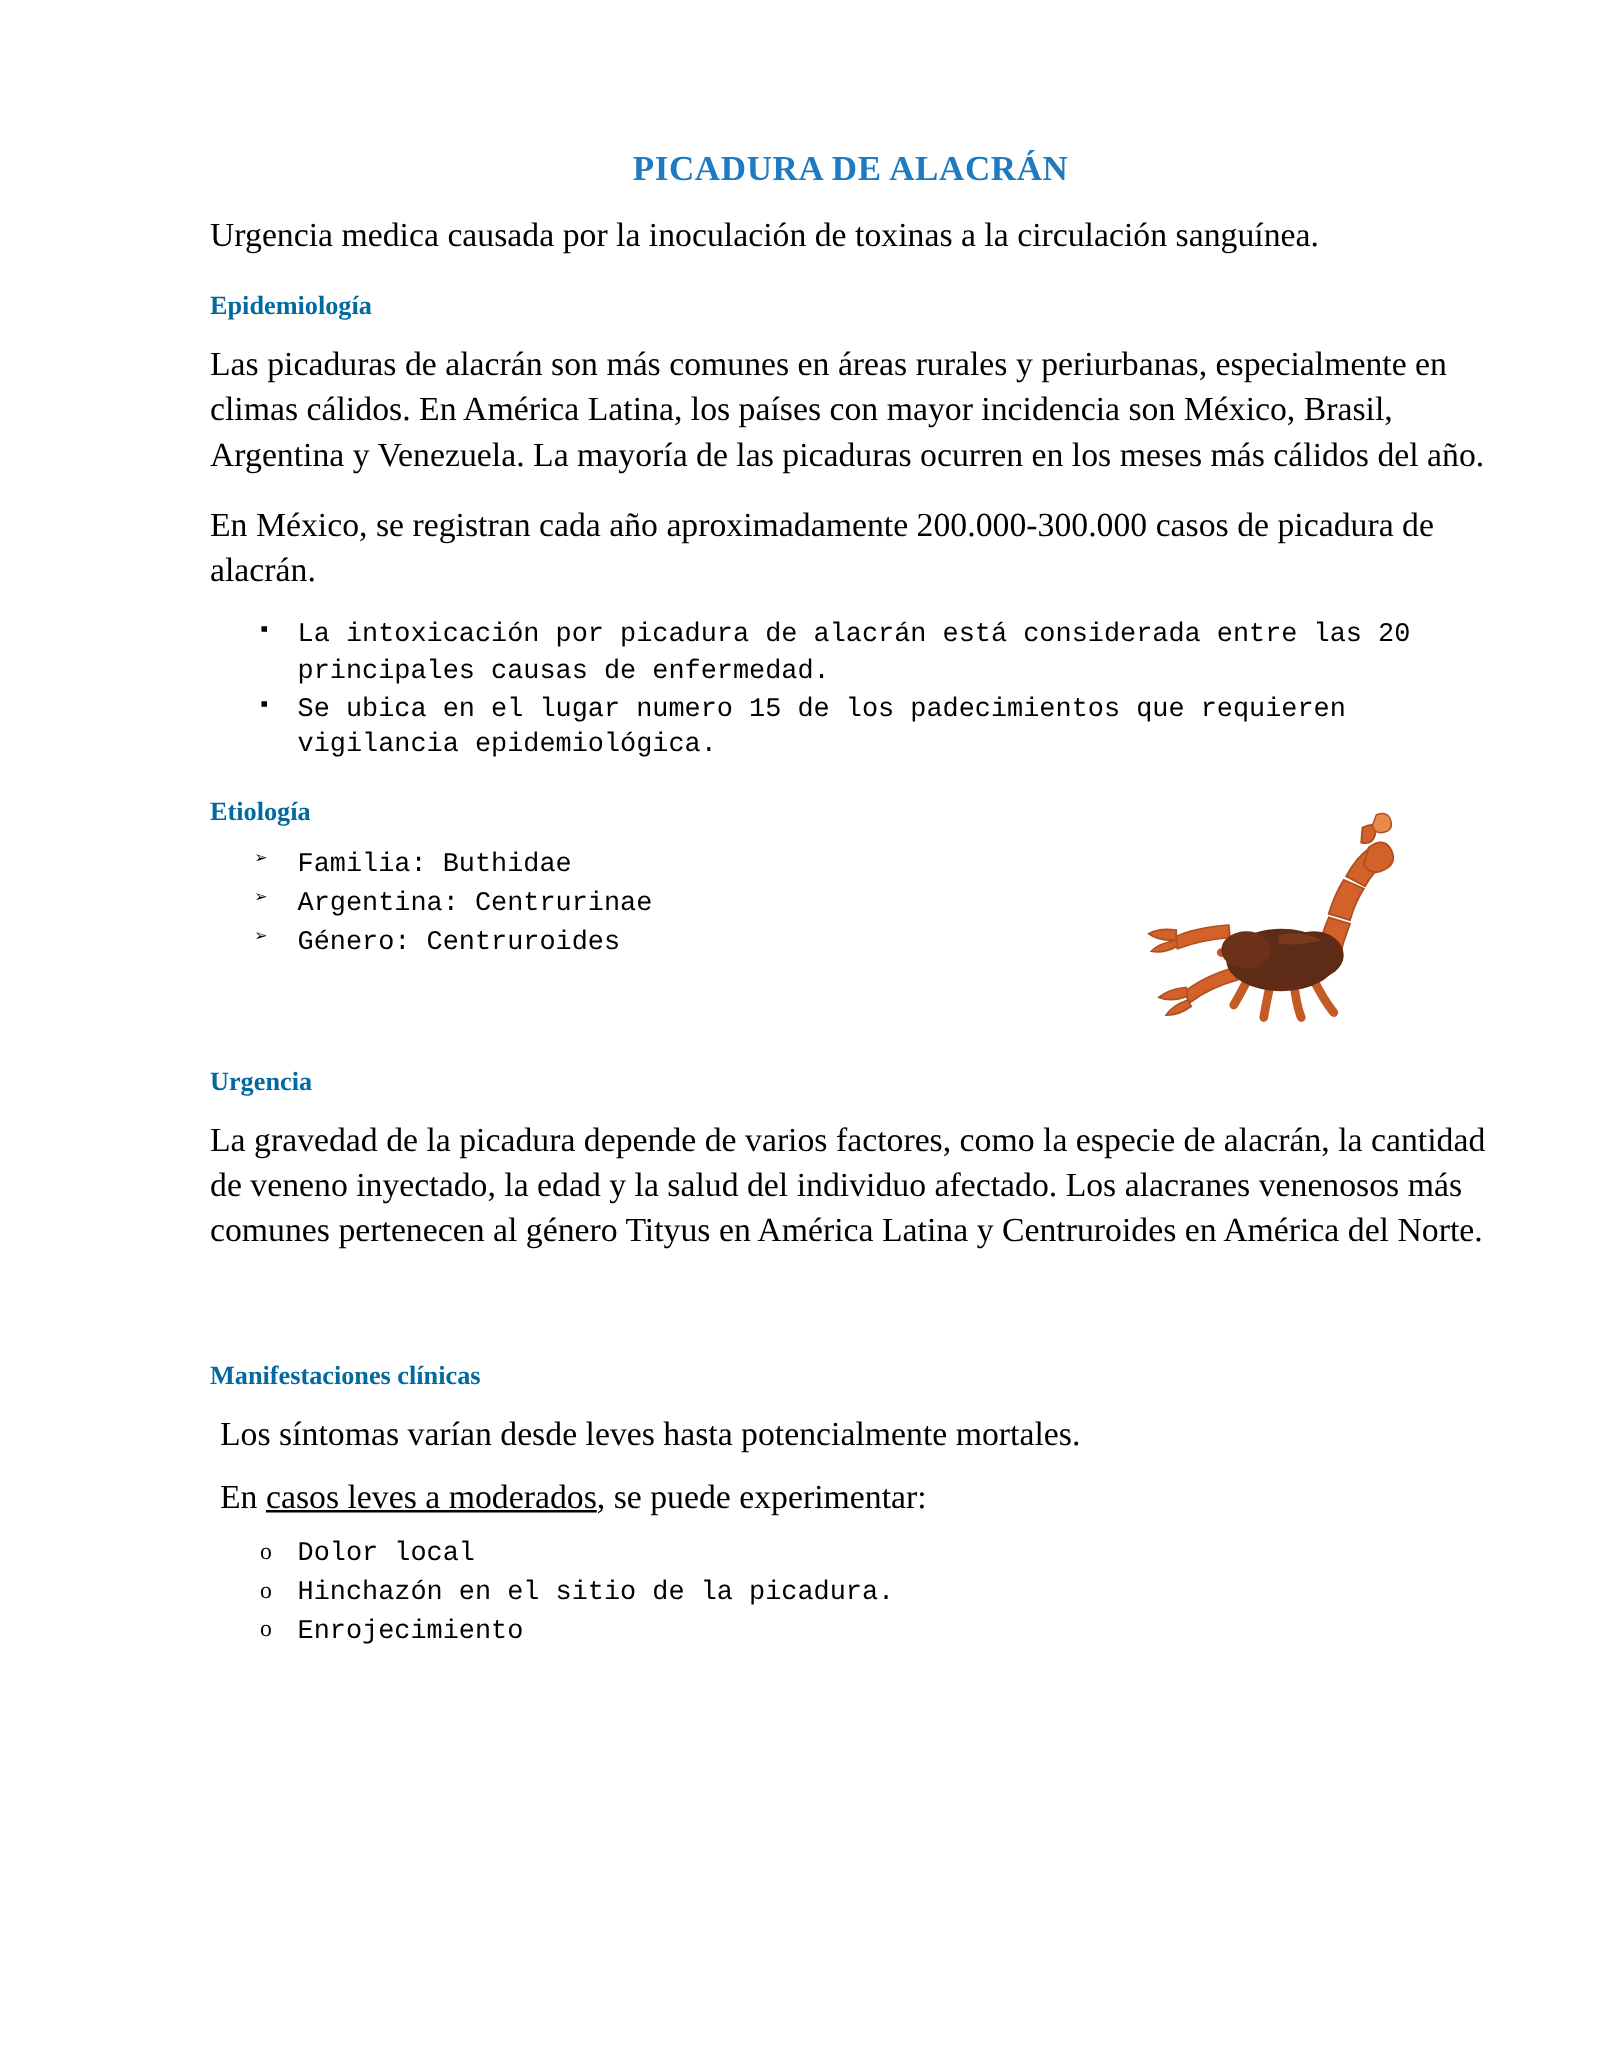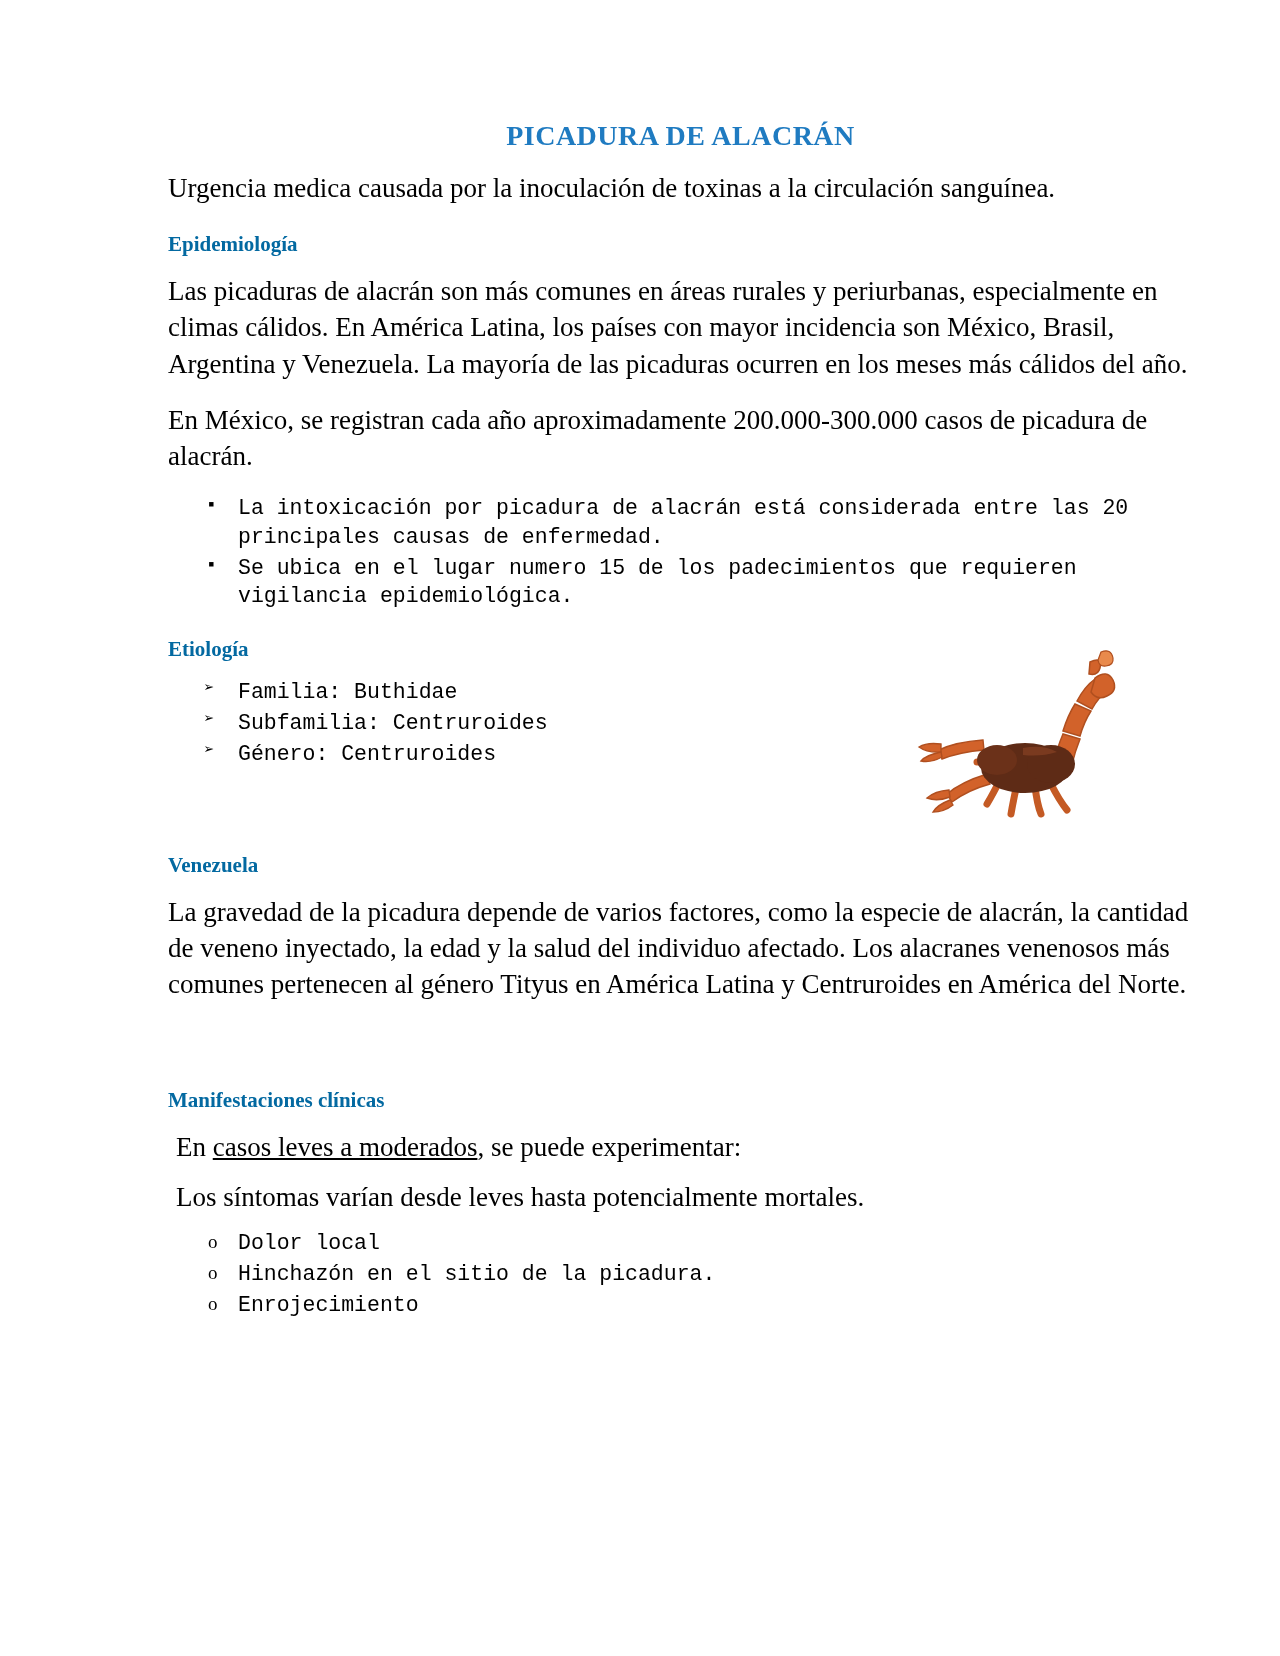--- a/index.html
+++ b/index.html
@@ -112,36 +112,36 @@
   <p class="body-text">Las picaduras de alacrán son más comunes en áreas rurales y periurbanas, especialmente en climas cálidos. En América Latina, los países con mayor incidencia son México, Brasil, Argentina y Venezuela. La mayoría de las picaduras ocurren en los meses más cálidos del año.</p>
   <p class="body-text">En México, se registran cada año aproximadamente 200.000-300.000 casos de picadura de alacrán.</p>
   <ul class="bullet-square">
     <li>La intoxicación por picadura de alacrán está considerada entre las 20 principales causas de enfermedad.</li>
     <li>Se ubica en el lugar numero 15 de los padecimientos que requieren vigilancia epidemiológica.</li>
   </ul>
 
   <h2 class="section-head">Etiología</h2>
   <ul class="bullet-arrow">
     <li>Familia: Buthidae</li>
-    <li>Subfamilia: Centruroides</li>
+    <li>Argentina: Centrurinae</li>
     <li>Género: Centruroides</li>
   </ul>
 
   <div class="spacer-lg"></div>
 
-  <h2 class="section-head">Venezuela</h2>
+  <h2 class="section-head">Urgencia</h2>
   <p class="body-text"> La gravedad de la picadura depende de varios factores, como la especie de alacrán, la cantidad de veneno inyectado, la edad y la salud del individuo afectado. Los alacranes venenosos más comunes pertenecen al género Tityus en América Latina y Centruroides en América del Norte.</p>
 
   <div class="spacer-lg"></div>
 
   <h2 class="section-head">Manifestaciones clínicas</h2>
+  <p class="body-text tight indent-1">Los síntomas varían desde leves hasta potencialmente mortales.</p>
   <p class="body-text tight indent-1">
     <span>En </span><span class="underline">casos leves a moderados</span><span>, se puede experimentar:</span>
   </p>
-  <p class="body-text tight indent-1">Los síntomas varían desde leves hasta potencialmente mortales.</p>
   <ul class="bullet-circle">
     <li>Dolor local</li>
     <li>Hinchazón en el sitio de la picadura.</li>
     <li>Enrojecimiento</li>
   </ul>
 
   <div class="scorpion-figure">
     <svg viewBox="0 0 215 190" width="215" height="190" xmlns="http://www.w3.org/2000/svg">
 
       <g fill="#D2622A" stroke="#B04F1F" stroke-width="1.5">

